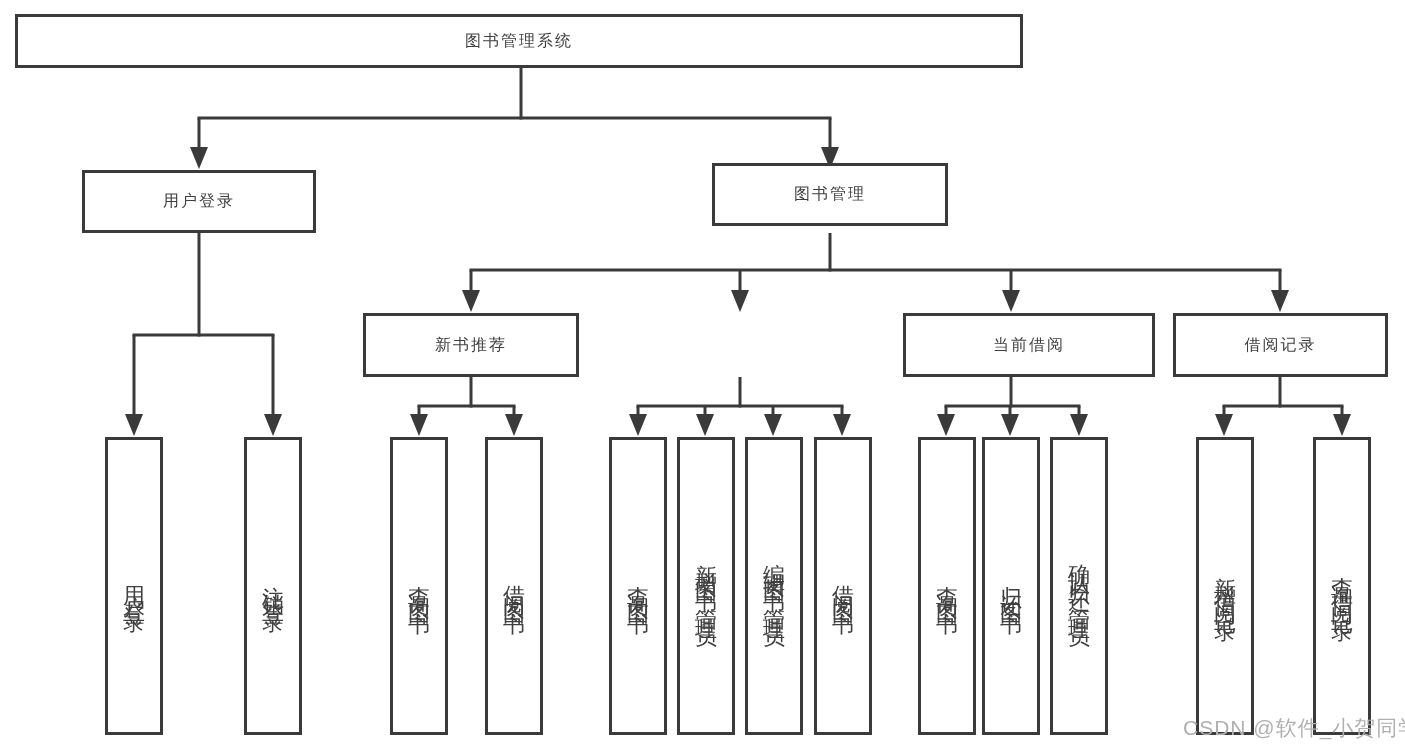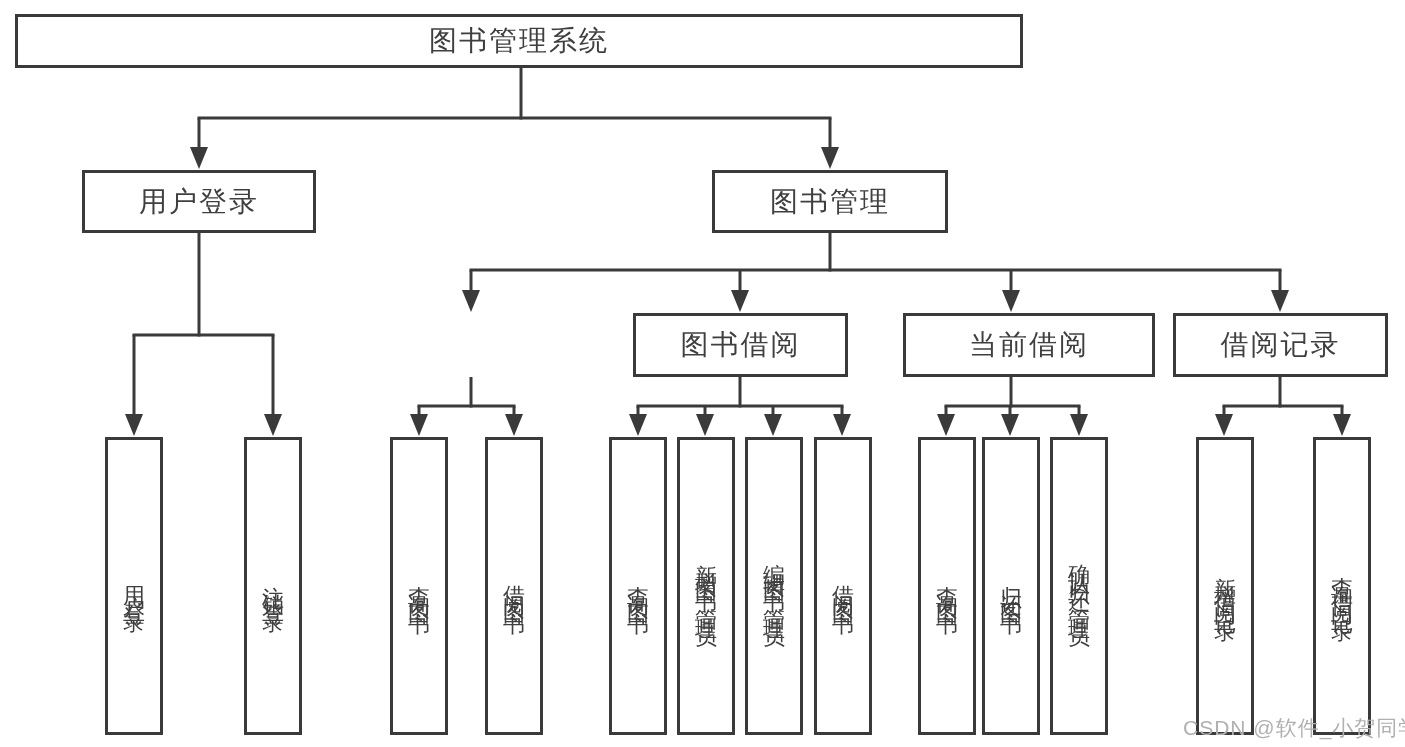--- a/index.html
+++ b/index.html
@@ -20,21 +20,21 @@
   .wires line{stroke:var(--line);stroke-width:3;}
   .wires polygon{fill:var(--line);}
   .node{
     position:absolute;box-sizing:border-box;
     border:3px solid var(--line);
     background:var(--bg);
     display:flex;align-items:center;justify-content:center;
     color:var(--text);
   }
   .node .hlabel{
-    font-size:28px;letter-spacing:2px;white-space:nowrap;text-align:center;
+    font-size:16px;letter-spacing:2px;white-space:nowrap;text-align:center;
   }
   .leaf .vlabel{
     writing-mode:vertical-rl;
     text-orientation:mixed;
     font-size:22px;
     letter-spacing:9px;
     line-height:1;
     white-space:nowrap;
   }
   .watermark{
@@ -128,26 +128,26 @@
     </g>
   </svg>
 
   <div class="node" style="left:15px;top:14px;width:1008px;height:54px">
     <span class="hlabel">图书管理系统</span>
   </div>
 
   <div class="node" style="left:82px;top:170px;width:234px;height:63px">
     <span class="hlabel">用户登录</span>
   </div>
-  <div class="node" style="left:712px;top:170px;width:236px;height:63px">
+  <div class="node" style="left:712px;top:163px;width:236px;height:63px">
     <span class="hlabel">图书管理</span>
   </div>
 
-  <div class="node" style="left:633px;top:313px;width:215px;height:64px">
-    <span class="hlabel">图书借阅</span>
+  <div class="node" style="left:363px;top:313px;width:216px;height:64px">
+    <span class="hlabel">新书推荐</span>
   </div>
   <div class="node" style="left:903px;top:313px;width:252px;height:64px">
     <span class="hlabel">当前借阅</span>
   </div>
   <div class="node" style="left:1173px;top:313px;width:215px;height:64px">
     <span class="hlabel">借阅记录</span>
   </div>
 
   <div class="node leaf" style="left:105px;top:437px;width:58px;height:298px">
     <span class="vlabel">用户登录</span>

